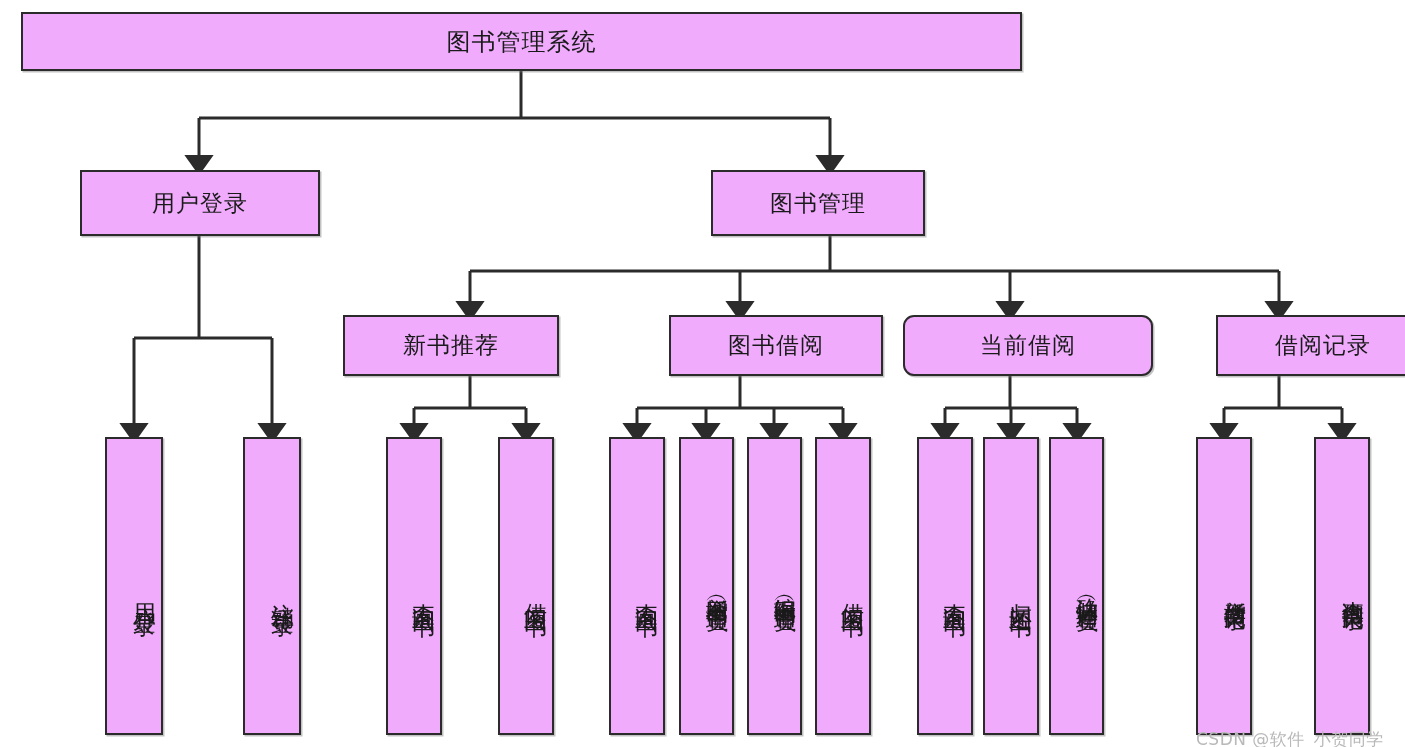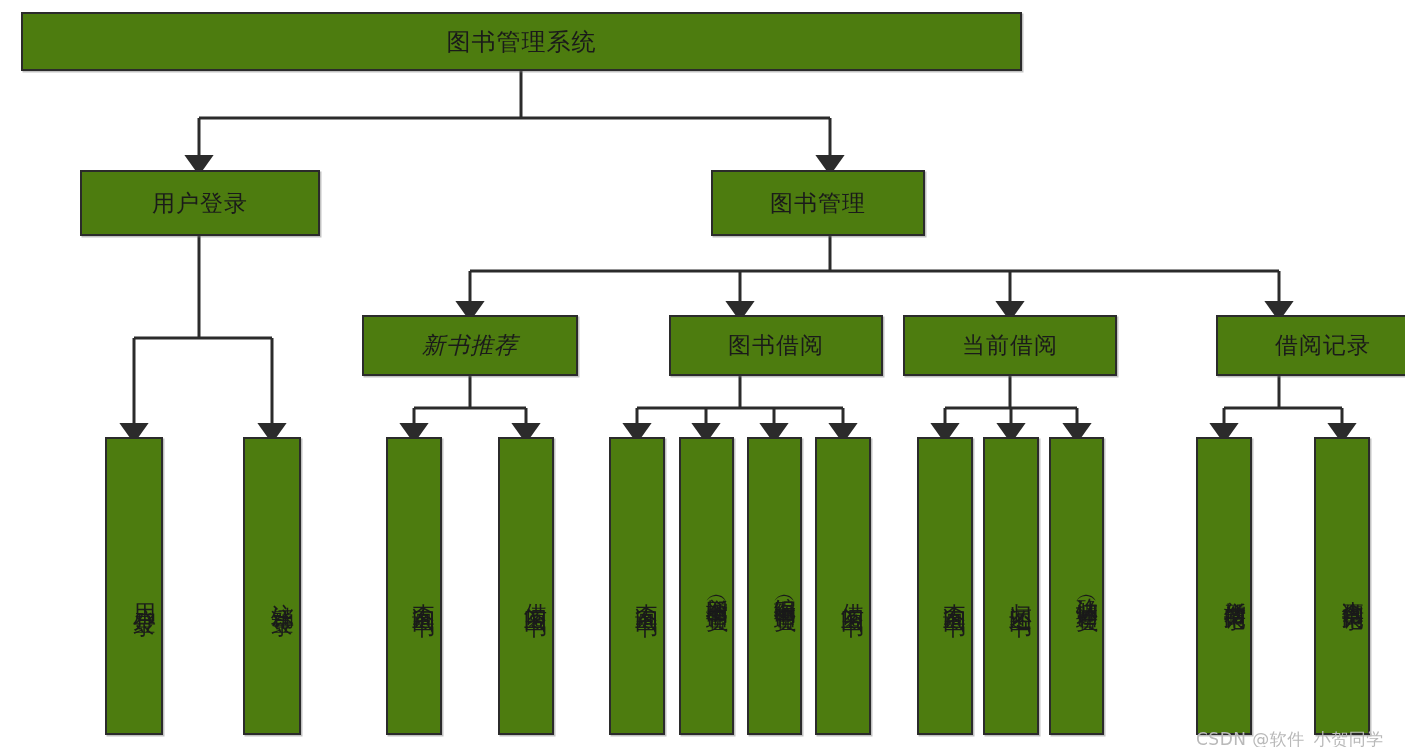--- a/index.html
+++ b/index.html
@@ -1,19 +1,19 @@
 <!DOCTYPE html>
 <html><head>
 <meta charset="utf-8">
 <style>
   html,body{margin:0;padding:0;background:#ffffff;}
   body{width:1405px;height:747px;font-family:"DejaVu Sans","Liberation Sans",sans-serif;}
   #stage{position:relative;width:1405px;height:747px;background:#fff;overflow:hidden;}
   svg.wires{position:absolute;left:0;top:0;width:1405px;height:747px;pointer-events:none;}
-  .node{position:absolute;box-sizing:border-box;background:#4d7c0f;border:2.5px solid #2b2b2b;
+  .node{position:absolute;box-sizing:border-box;background:#f0abfc;border:2.5px solid #2b2b2b;
         box-shadow:1.5px 1.5px 0 rgba(120,120,120,.45);
         display:flex;align-items:center;justify-content:center;color:#1a1a1a;}
   .node.h{font-size:23px;letter-spacing:1px;}
   .node.v{writing-mode:vertical-rl;text-orientation:upright;font-size:23px;
           letter-spacing:4px;padding-top:14px;align-items:flex-start;justify-content:center;}
   .node.v.tall{font-size:22px;letter-spacing:2px;padding-top:6px;}
   .node.root{font-size:24px;}
   .watermark{position:absolute;left:1196px;top:728px;font-size:17px;color:#b9b9b9;
              white-space:nowrap;letter-spacing:.5px;}
 </style>
@@ -70,23 +70,23 @@
       <path d="M1224,408 L1224,430" marker-end="url(#ah)"></path>
       <path d="M1342,408 L1342,430" marker-end="url(#ah)"></path>
     </g>
   </svg>
 
   <div class="node h root" style="left:21px;top:12px;width:1001px;height:59px;">图书管理系统</div>
 
   <div class="node h" style="left:80px;top:170px;width:240px;height:66px;">用户登录</div>
   <div class="node h" style="left:711px;top:170px;width:214px;height:66px;">图书管理</div>
 
-  <div class="node h" style="left:362px;top:315px;width:216px;height:61px;font-style:italic;">新书推荐</div>
+  <div class="node h" style="left:343px;top:315px;width:216px;height:61px;">新书推荐</div>
   <div class="node h" style="left:633px;top:315px;width:214px;height:61px;margin-left:36px;">图书借阅</div>
-  <div class="node h" style="left:903px;top:315px;width:214px;height:61px;">当前借阅</div>
+  <div class="node h" style="left:903px;top:315px;width:250px;height:61px;border-radius:11px;">当前借阅</div>
   <div class="node h" style="left:1216px;top:315px;width:214px;height:61px;">借阅记录</div>
 
   <div class="node v" style="left:105px;top:437px;width:58px;height:298px;">用户登录</div>
   <div class="node v" style="left:243px;top:437px;width:58px;height:298px;">注销登录</div>
 
   <div class="node v" style="left:386px;top:437px;width:56px;height:298px;">查询图书</div>
   <div class="node v" style="left:498px;top:437px;width:56px;height:298px;">借阅图书</div>
 
   <div class="node v" style="left:609px;top:437px;width:56px;height:298px;">查询图书</div>
   <div class="node v tall" style="left:679px;top:437px;width:55px;height:298px;">新增图书（管理员）</div>

